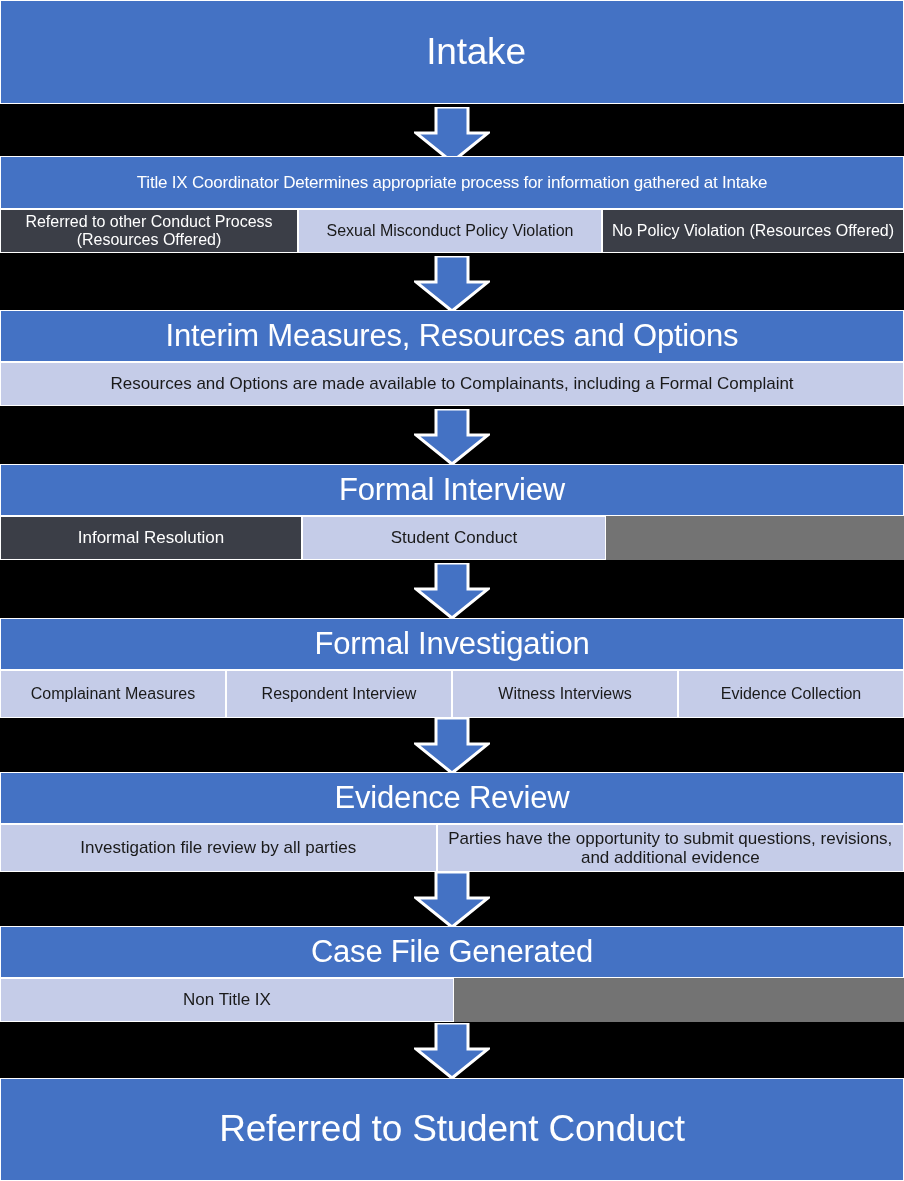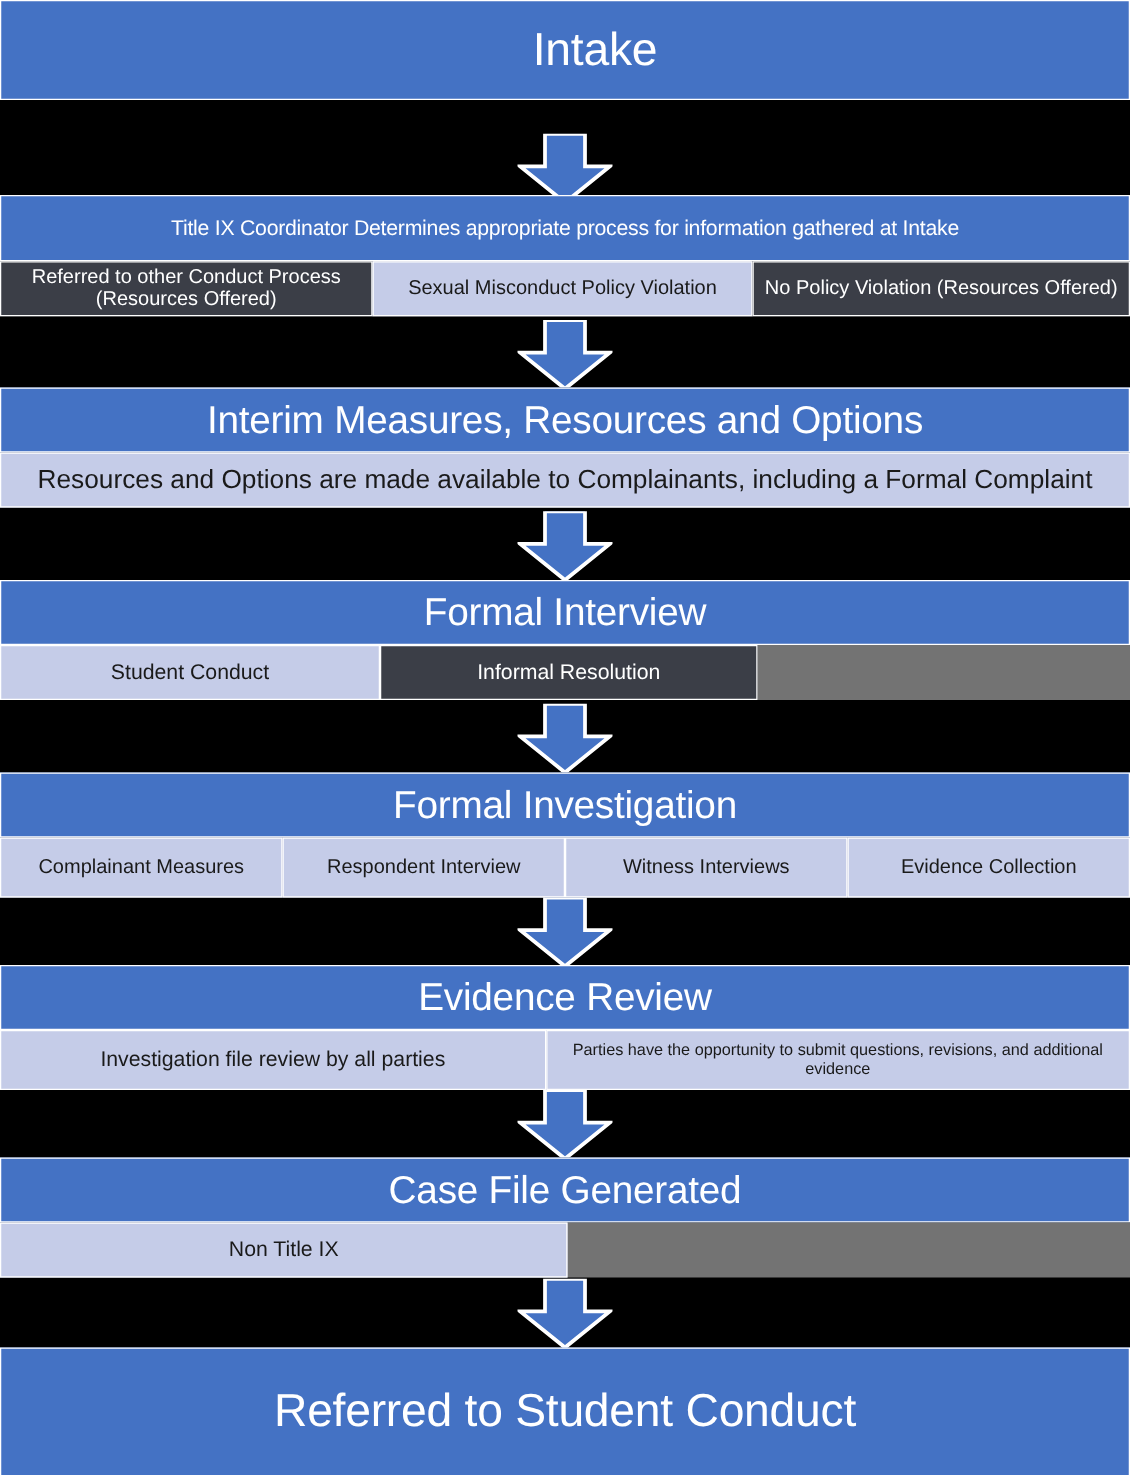--- a/index.html
+++ b/index.html
@@ -72,21 +72,21 @@
     left: 414px;
   }
   .arrow svg { display: block; width: 100%; height: 100%; }
 </style>
 </head>
 <body>
 
 <div id="flow">
 
   <div class="stage" style="top:0px;">
-    <div class="stage-title title-xl" style="height:80px;padding-left:48px;">Intake</div>
+    <div class="stage-title title-xl" style="height:104px;padding-left:48px;">Intake</div>
   </div>
 
   <div class="arrow" style="top:107px;height:57px;">
     <svg viewBox="0 0 76 57" preserveAspectRatio="none">
       <polygon points="22,0 54,0 54,26 74,26 38,55 2,26 22,26" fill="#4472C4" stroke="#FFFFFF" stroke-width="3"></polygon>
     </svg>
   </div>
 
   <div class="stage" style="top:156px;">
     <div class="stage-title title-sm" style="height:53px;">Title IX Coordinator Determines appropriate process for information gathered at Intake</div>
@@ -99,35 +99,35 @@
 
   <div class="arrow" style="top:256px;height:57px;">
     <svg viewBox="0 0 76 57" preserveAspectRatio="none">
       <polygon points="22,0 54,0 54,26 74,26 38,55 2,26 22,26" fill="#4472C4" stroke="#FFFFFF" stroke-width="3"></polygon>
     </svg>
   </div>
 
   <div class="stage" style="top:310px;">
     <div class="stage-title title-lg" style="height:52px;">Interim Measures, Resources and Options</div>
     <div class="subrow" style="height:44px;">
-      <div class="cell light" style="width:904px;font-size:21px;">Resources and Options are made available to Complainants, including a Formal Complaint</div>
+      <div class="cell light" style="width:904px;font-size:17px;">Resources and Options are made available to Complainants, including a Formal Complaint</div>
     </div>
   </div>
 
   <div class="arrow" style="top:409px;height:57px;">
     <svg viewBox="0 0 76 57" preserveAspectRatio="none">
       <polygon points="22,0 54,0 54,26 74,26 38,55 2,26 22,26" fill="#4472C4" stroke="#FFFFFF" stroke-width="3"></polygon>
     </svg>
   </div>
 
   <div class="stage" style="top:464px;">
     <div class="stage-title title-lg" style="height:52px;">Formal Interview</div>
     <div class="subrow" style="height:44px;">
+      <div class="cell dark" style="width:302px;font-size:17px;">Informal Resolution</div>
       <div class="cell light" style="width:304px;font-size:17px;">Student Conduct</div>
-      <div class="cell dark" style="width:302px;font-size:17px;">Informal Resolution</div>
     </div>
   </div>
 
   <div class="arrow" style="top:563px;height:57px;">
     <svg viewBox="0 0 76 57" preserveAspectRatio="none">
       <polygon points="22,0 54,0 54,26 74,26 38,55 2,26 22,26" fill="#4472C4" stroke="#FFFFFF" stroke-width="3"></polygon>
     </svg>
   </div>
 
   <div class="stage" style="top:618px;">
@@ -143,21 +143,21 @@
   <div class="arrow" style="top:718px;height:57px;">
     <svg viewBox="0 0 76 57" preserveAspectRatio="none">
       <polygon points="22,0 54,0 54,26 74,26 38,55 2,26 22,26" fill="#4472C4" stroke="#FFFFFF" stroke-width="3"></polygon>
     </svg>
   </div>
 
   <div class="stage" style="top:772px;">
     <div class="stage-title title-lg" style="height:52px;">Evidence Review</div>
     <div class="subrow" style="height:48px;">
       <div class="cell light" style="width:452px;font-size:17px;">Investigation file review by all parties</div>
-      <div class="cell light" style="width:484px;font-size:13px;">Parties have the opportunity to submit questions, revisions, and additional evidence</div>
+      <div class="cell light" style="width:484px;font-size:17px;">Parties have the opportunity to submit questions, revisions, and additional evidence</div>
     </div>
   </div>
 
   <div class="arrow" style="top:872px;height:57px;">
     <svg viewBox="0 0 76 57" preserveAspectRatio="none">
       <polygon points="22,0 54,0 54,26 74,26 38,55 2,26 22,26" fill="#4472C4" stroke="#FFFFFF" stroke-width="3"></polygon>
     </svg>
   </div>
 
   <div class="stage" style="top:926px;">

